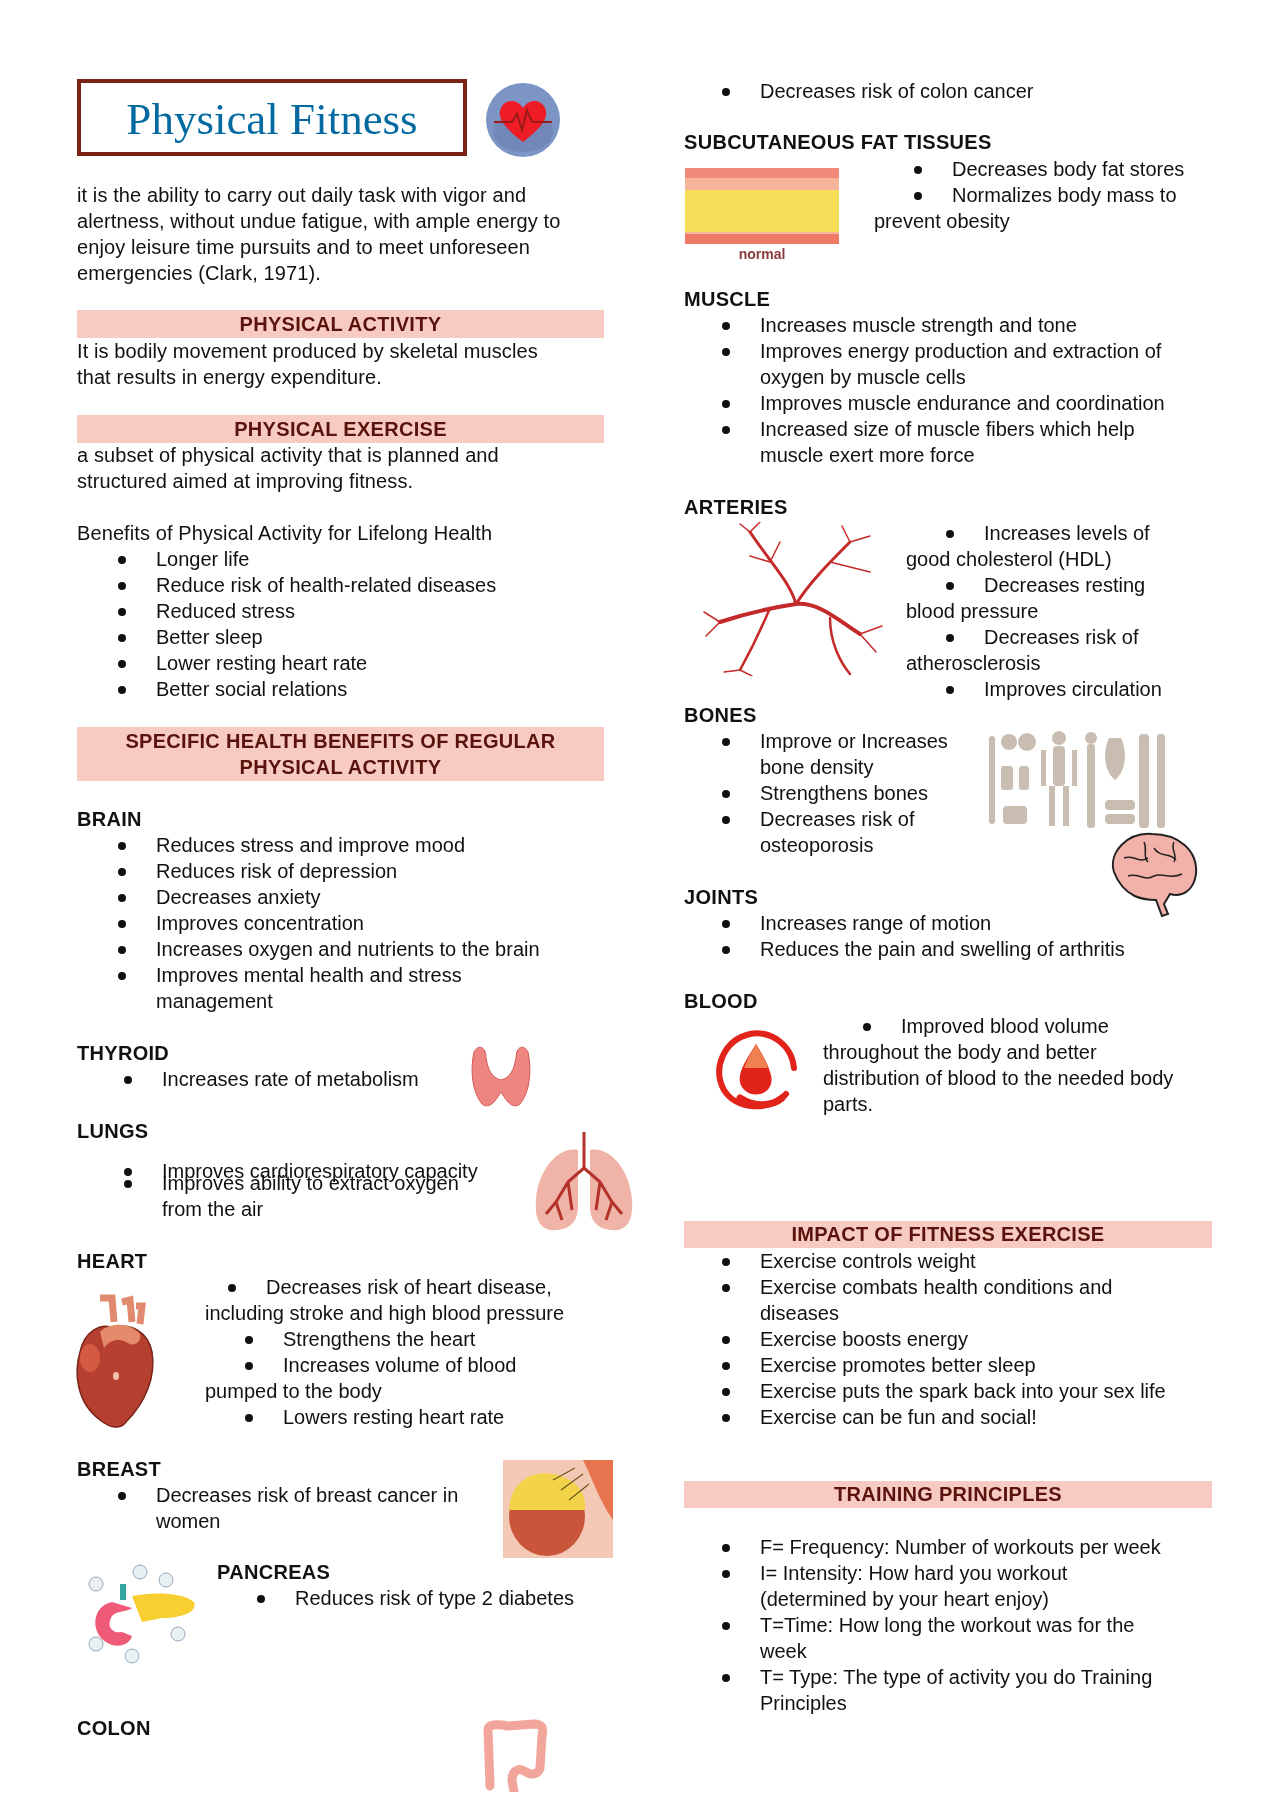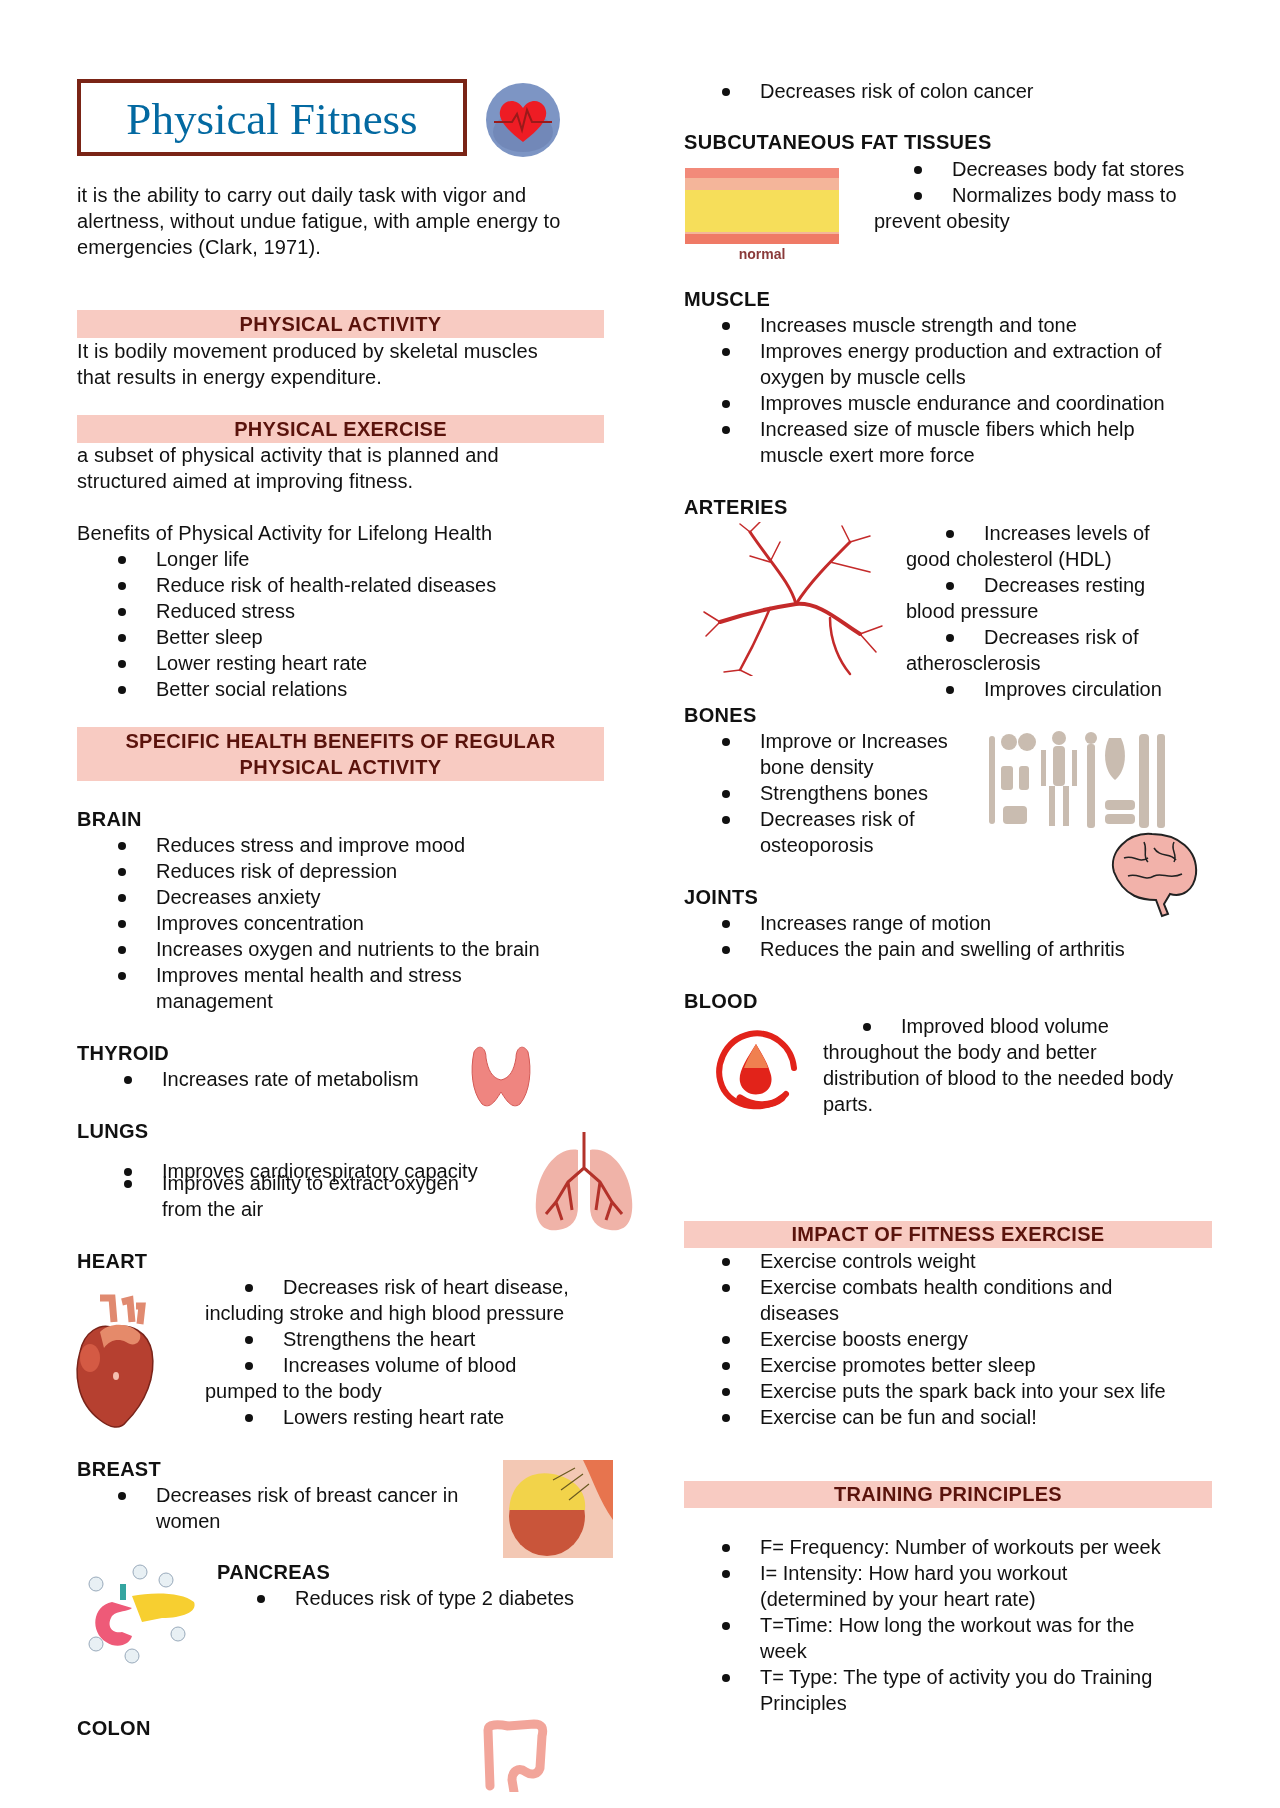--- a/index.html
+++ b/index.html
@@ -29,20 +29,21 @@
     <circle cx="39" cy="40" r="37" fill="#7d95c4"></circle>
     <ellipse cx="39" cy="52" rx="30" ry="20" fill="#6a80b0" opacity="0.6"></ellipse>
     <path d="M39 62 C18 46 12 36 18 26 C24 18 34 20 39 28 C44 20 54 18 60 26 C66 36 60 46 39 62 Z" fill="#ee1c24"></path>
     <polyline points="10,42 28,42 33,34 38,50 43,30 48,42 68,42" fill="none" stroke="#9a1a1a" stroke-width="2"></polyline>
   </svg>
 </div>
 
 <div class="abs txt" style="left:77px;top:182px;">
   <div>it is the ability to carry out daily task with vigor and</div>
   <div>alertness, without undue fatigue, with ample energy to</div>
+  <div>enjoy leisure time pursuits and to meet unforeseen</div>
   <div>emergencies (Clark, 1971).</div>
 </div>
 
 <div class="bar" style="left:77px;top:310px;width:527px;height:28px;line-height:28px;">
   <span>PHYSICAL ACTIVITY</span>
 </div>
 <div class="abs txt" style="left:77px;top:338px;">
   <div>It is bodily movement produced by skeletal muscles</div>
   <div>that results in energy expenditure.</div>
 </div>
@@ -109,21 +110,21 @@
 <div class="abs" style="left:70px;top:1292px;width:92px;height:140px;">
   <svg width="92" height="140" viewBox="0 0 92 140">
     <path d="M30 6 L42 6 L44 30 M52 10 L60 8 L62 30 M66 14 L72 14 L70 32" stroke="#e08a70" stroke-width="7" fill="none"></path>
     <path d="M10 60 C4 80 6 110 30 128 C40 136 50 138 56 130 C76 110 86 84 82 60 C78 40 60 30 44 36 C30 30 14 40 10 60 Z" fill="#b64030" stroke="#7a241a" stroke-width="1.5"></path>
     <path d="M30 40 C40 30 60 30 70 42 C72 50 64 56 56 50 C48 46 40 48 34 56 Z" fill="#e58a6a"></path>
     <ellipse cx="20" cy="66" rx="10" ry="14" fill="#d45a44"></ellipse>
     <ellipse cx="46" cy="84" rx="3" ry="4" fill="#f4c0b0"></ellipse>
   </svg>
 </div>
 <div class="abs" style="left:205px;top:1274px;">
-  <div class="bul" style="top:0;left:40px;"><span class="dot"></span><span style="padding-left:38px;">Decreases risk of heart disease,</span></div>
+  <div class="bul" style="top:0;left:23px;"><span class="dot"></span><span style="padding-left:38px;">Decreases risk of heart disease,</span></div>
   <div class="bul" style="top:26px;left:0;">including stroke and high blood pressure</div>
   <div class="bul" style="top:52px;left:40px;"><span class="dot"></span><span style="padding-left:38px;">Strengthens the heart</span></div>
   <div class="bul" style="top:78px;left:40px;"><span class="dot"></span><span style="padding-left:38px;">Increases volume of blood</span></div>
   <div class="bul" style="top:104px;left:0;">pumped to the body</div>
   <div class="bul" style="top:130px;left:40px;"><span class="dot"></span><span style="padding-left:38px;">Lowers resting heart rate</span></div>
 </div>
 
 <div class="abs head" style="left:77px;top:1456px;">BREAST</div>
 <div class="abs" style="left:118px;top:1482px;">
   <div class="bul" style="top:0;"><span class="dot"></span><span style="padding-left:38px;">Decreases risk of breast cancer in</span></div>
@@ -291,18 +292,18 @@
   <div class="bul" style="top:130px;"><span class="dot"></span><span style="padding-left:38px;">Exercise puts the spark back into your sex life</span></div>
   <div class="bul" style="top:156px;"><span class="dot"></span><span style="padding-left:38px;">Exercise can be fun and social!</span></div>
 </div>
 
 <div class="bar" style="left:684px;top:1481px;width:528px;height:27px;line-height:27px;">
   <span>TRAINING PRINCIPLES</span>
 </div>
 <div class="abs" style="left:722px;top:1534px;">
   <div class="bul" style="top:0;"><span class="dot"></span><span style="padding-left:38px;">F= Frequency: Number of workouts per week</span></div>
   <div class="bul" style="top:26px;"><span class="dot"></span><span style="padding-left:38px;">I= Intensity: How hard you workout</span></div>
-  <div class="bul" style="top:52px;left:38px;">(determined by your heart rate)</div>
+  <div class="bul" style="top:52px;left:38px;">(determined by your heart enjoy)</div>
   <div class="bul" style="top:78px;"><span class="dot"></span><span style="padding-left:38px;">T=Time: How long the workout was for the</span></div>
   <div class="bul" style="top:104px;left:38px;">week</div>
   <div class="bul" style="top:130px;"><span class="dot"></span><span style="padding-left:38px;">T= Type: The type of activity you do Training</span></div>
   <div class="bul" style="top:156px;left:38px;">Principles</div>
 </div>
 
 </body></html>

